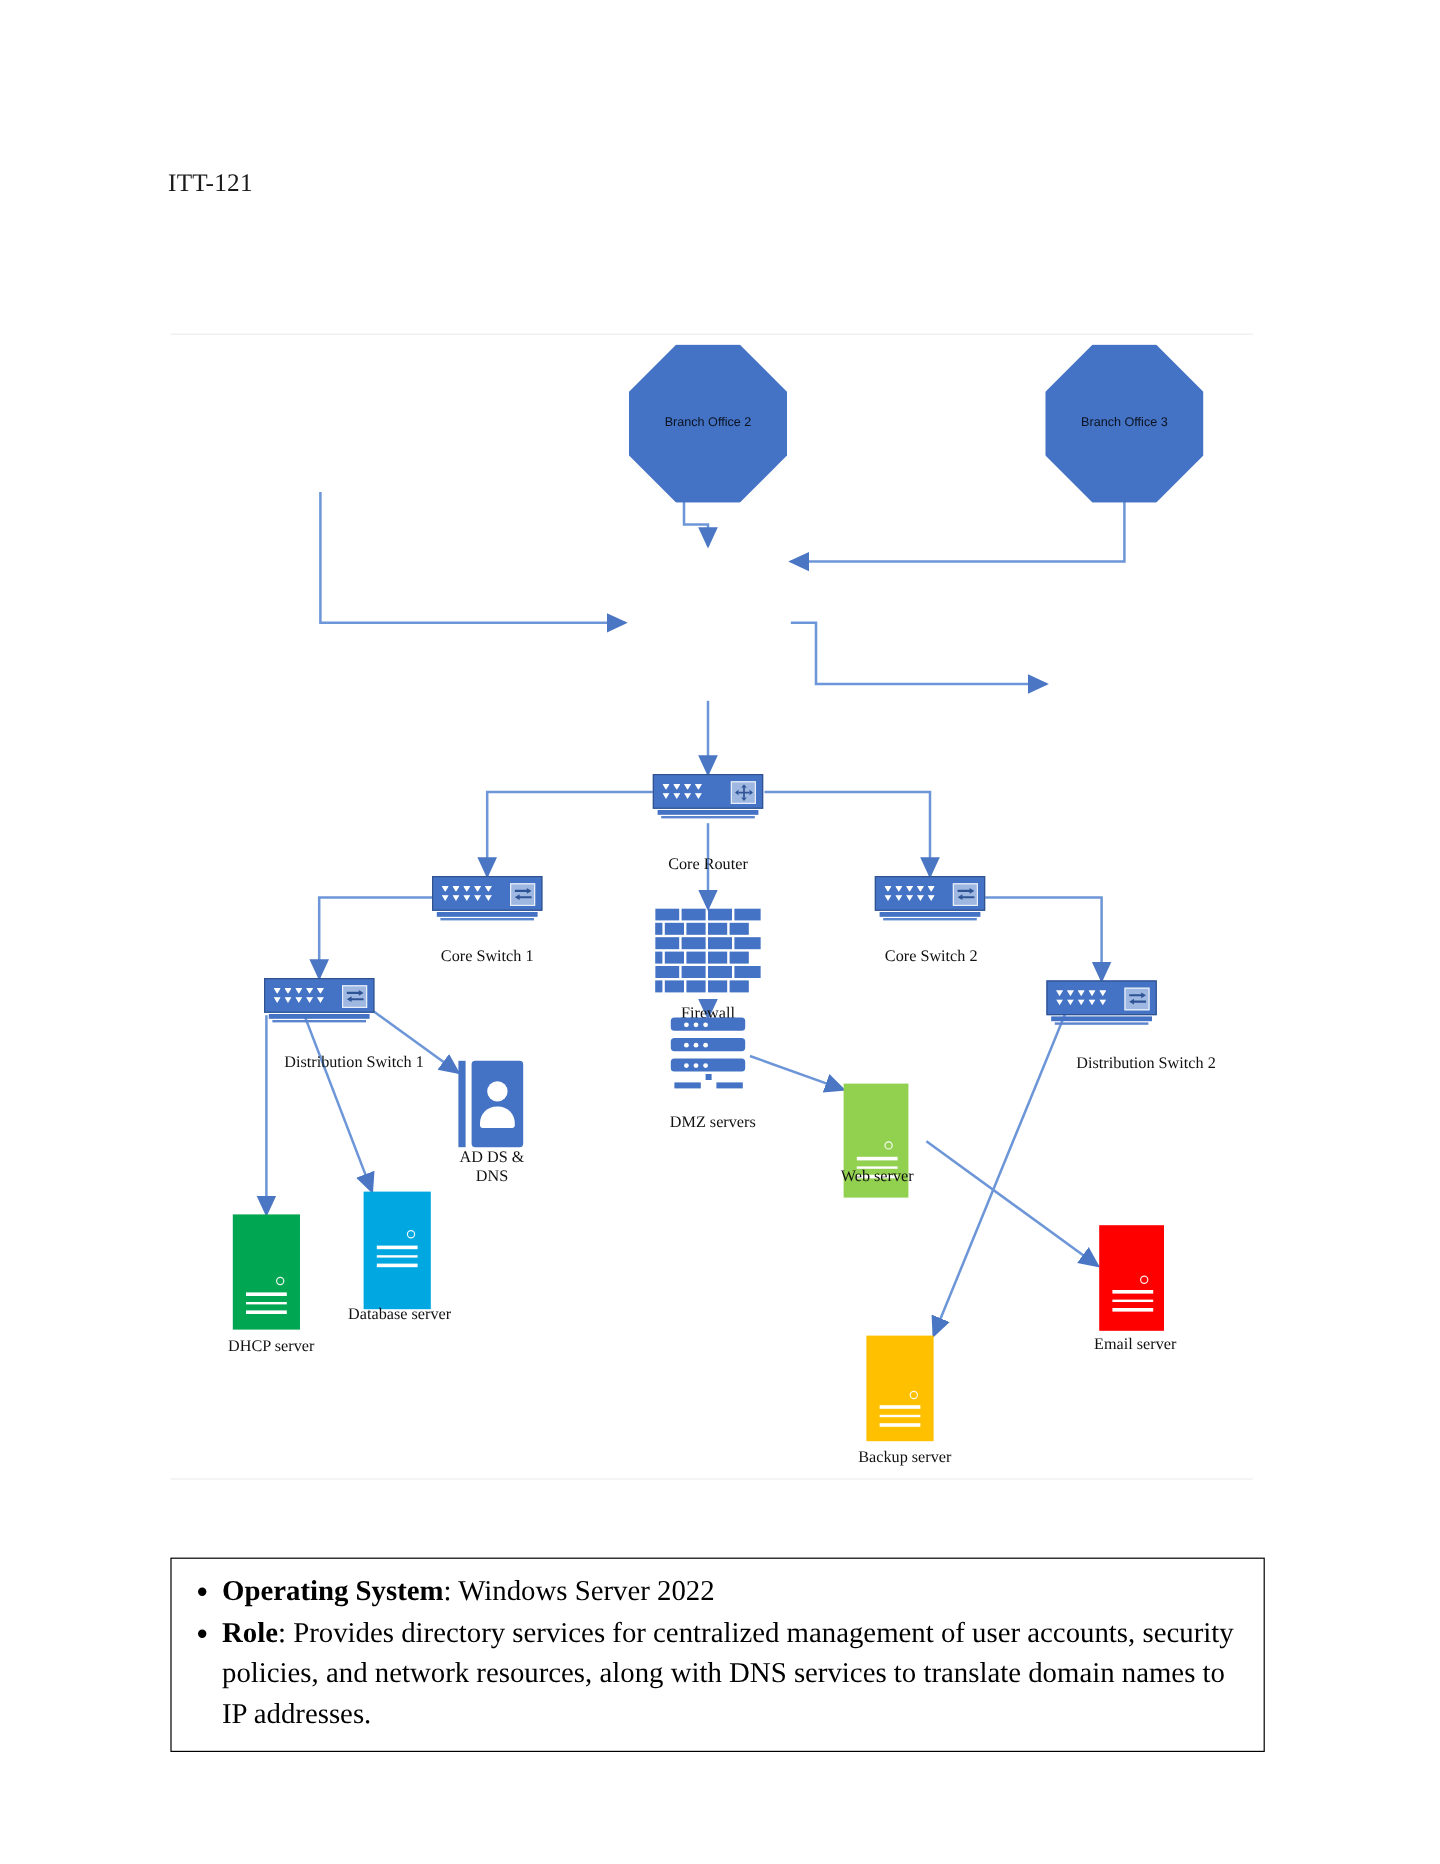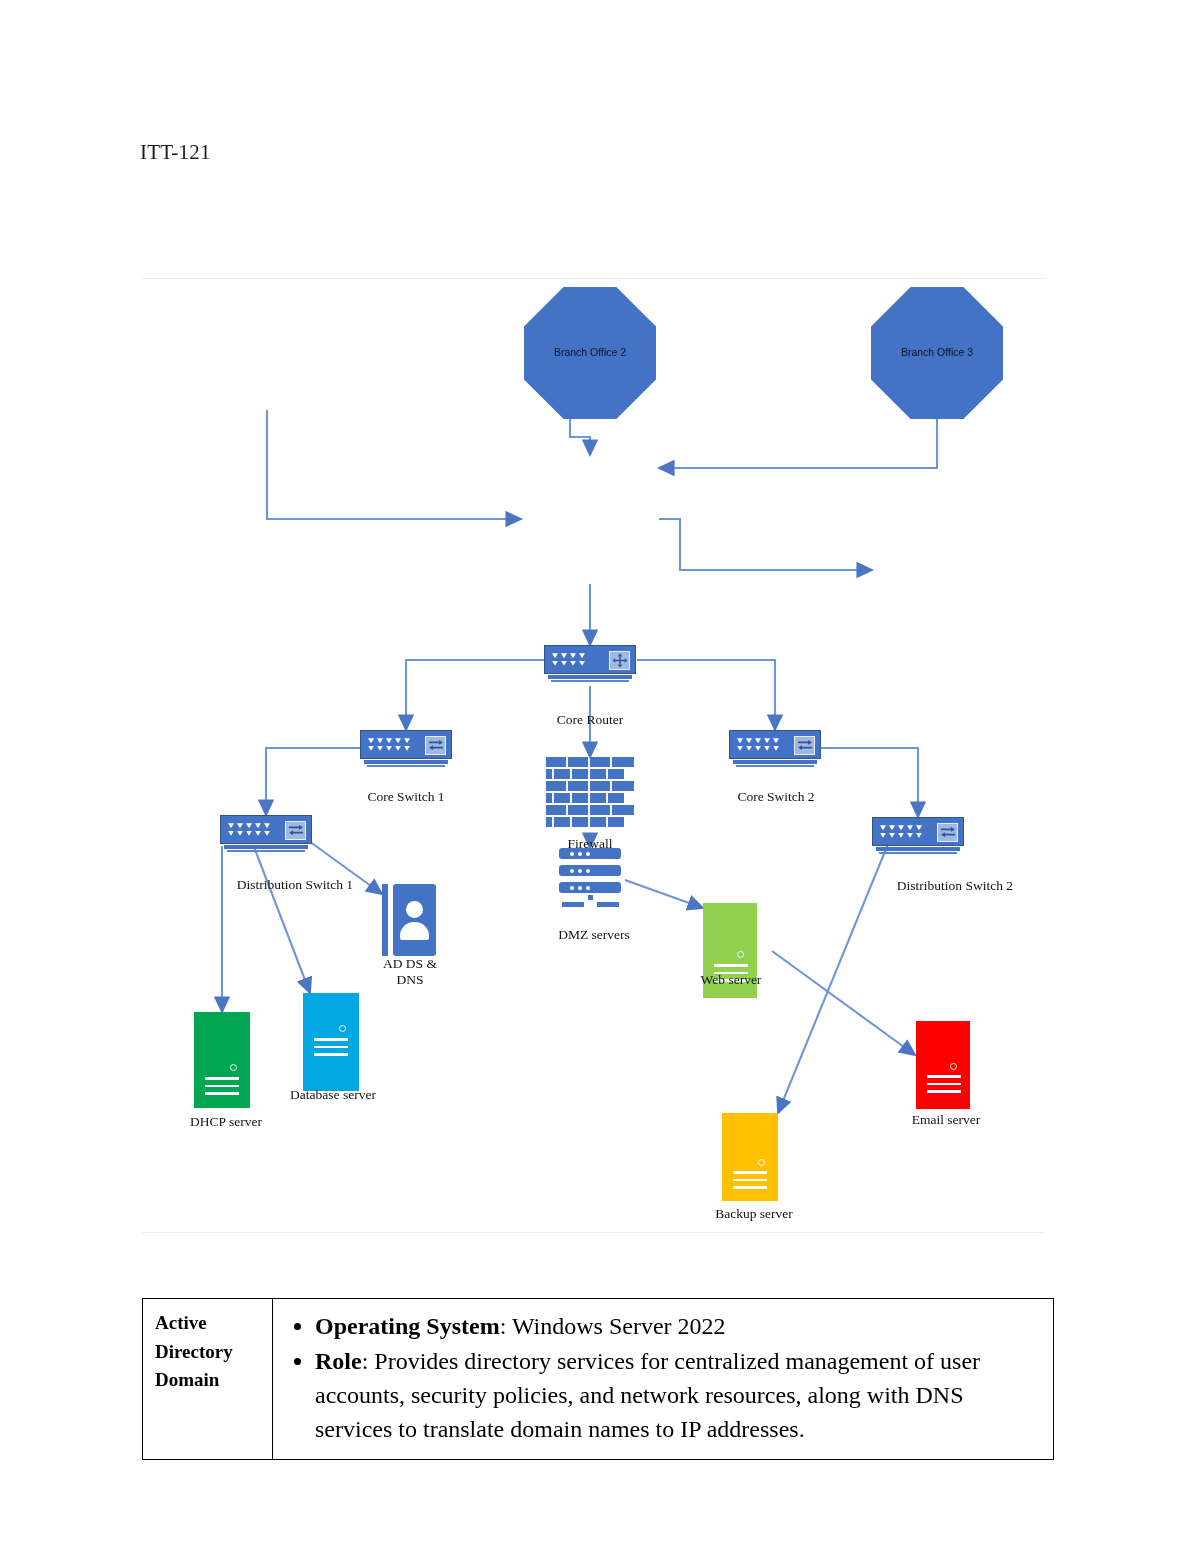--- a/index.html
+++ b/index.html
@@ -749,21 +749,20 @@
             <div class="bar"></div>
             <div class="bar"></div>
           </div>
       </div>
     </div>
     <div class="caption" style="left:888px; top:1112px; width:116px;">Email server</div>
 
   </div>
 
   <div id="spec-table">
-    <div class="col-left">Active Directory Domain</div>
     <div class="col-right">
       <ul>
         <li><b>Operating System</b><span>: </span><span>Windows Server 2022</span></li>
         <li><b>Role</b><span>: </span><span>Provides directory services for centralized management of user accounts, security policies, and network resources, along with DNS services to translate domain names to IP addresses.</span></li>
       </ul>
     </div>
   </div>
 
 </div>
 

